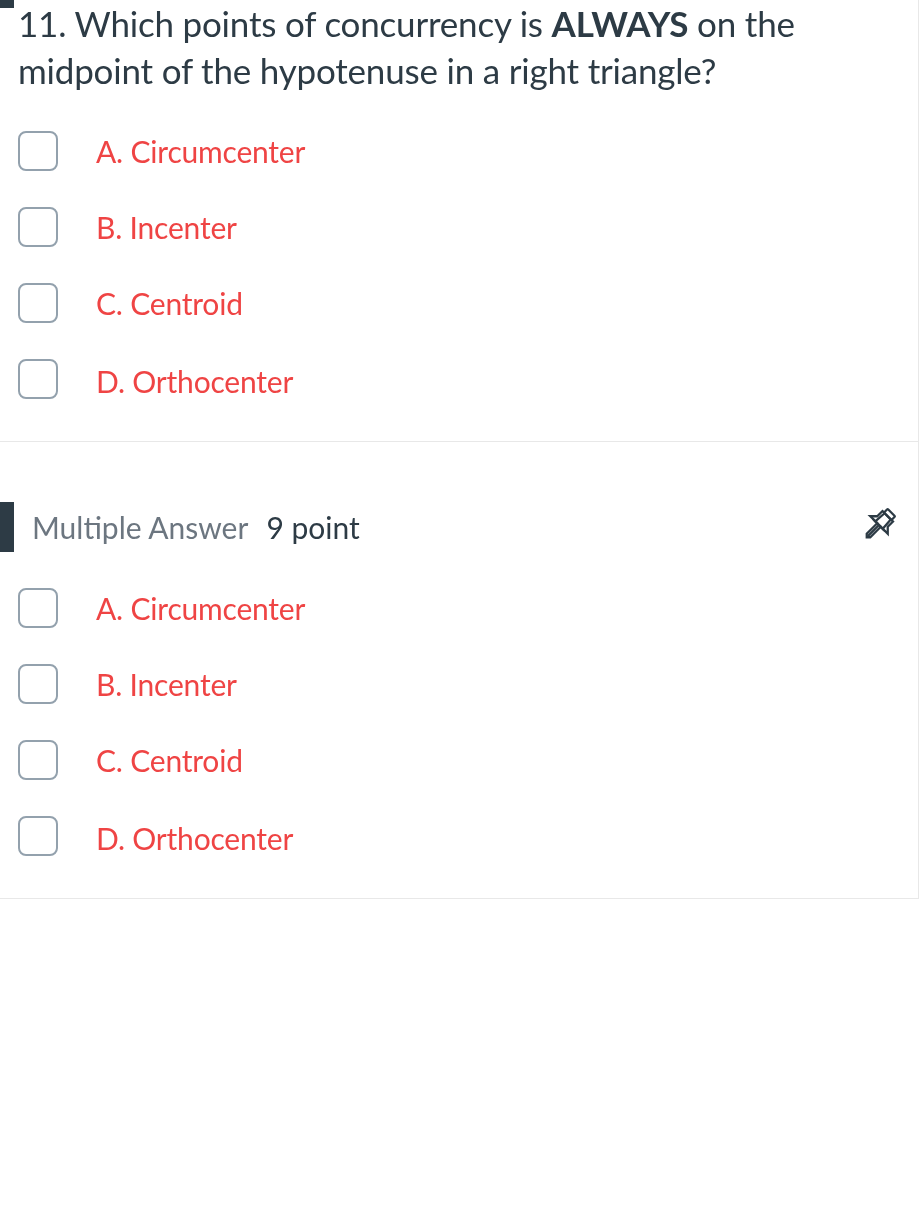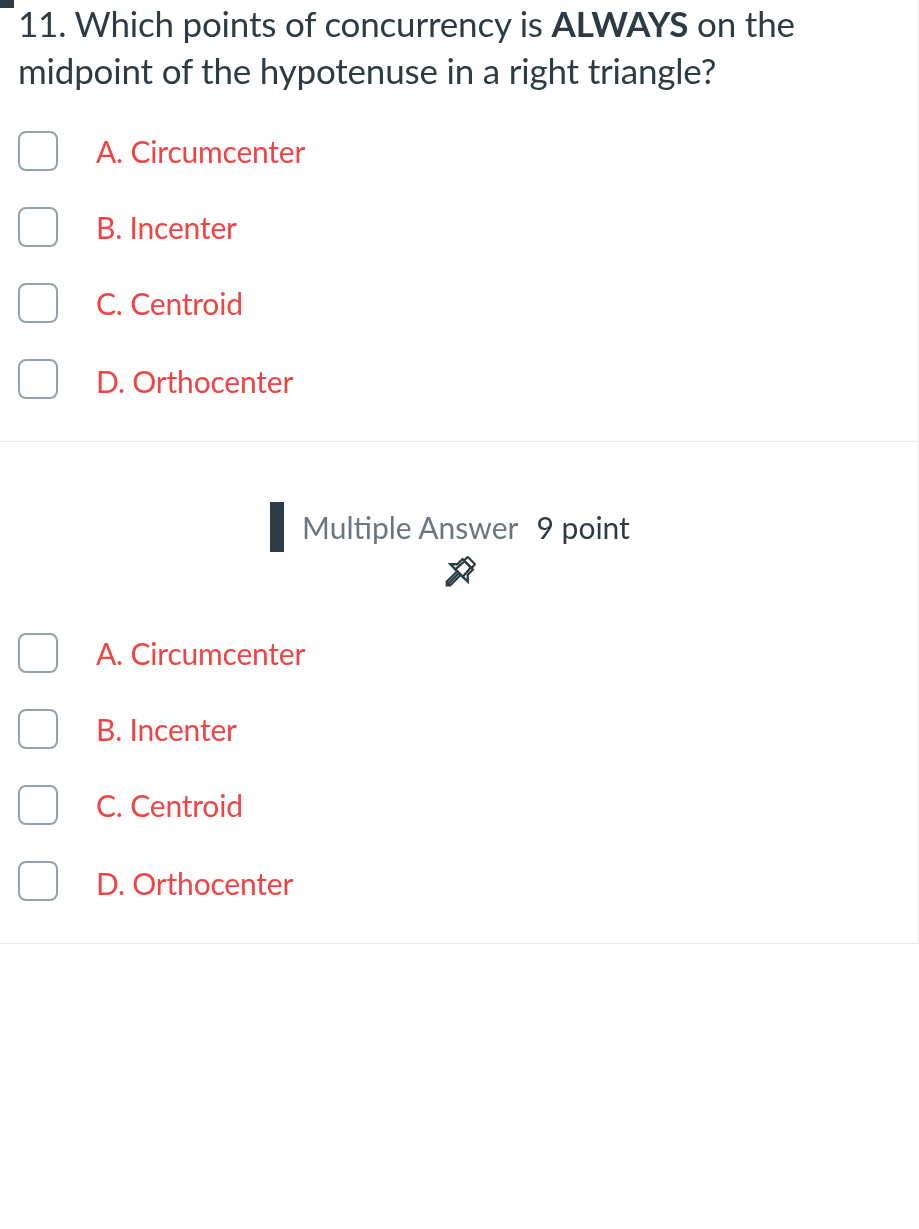--- a/index.html
+++ b/index.html
@@ -17,21 +17,20 @@
       padding: 18px;
       border-bottom: 1px solid #e8e8e8;
       border-right: 1px solid #e8e8e8;
       position: relative;
     }
     .question-header {
       display: flex;
       align-items: center;
       justify-content: space-between;
       margin-bottom: 36px;
-      flex-direction: column;
     }
     .question-header-left {
       display: flex;
       align-items: center;
       gap: 18px;
     }
     .question-indicator {
       width: 14px;
       height: 50px;
       background: #2d3b45;

